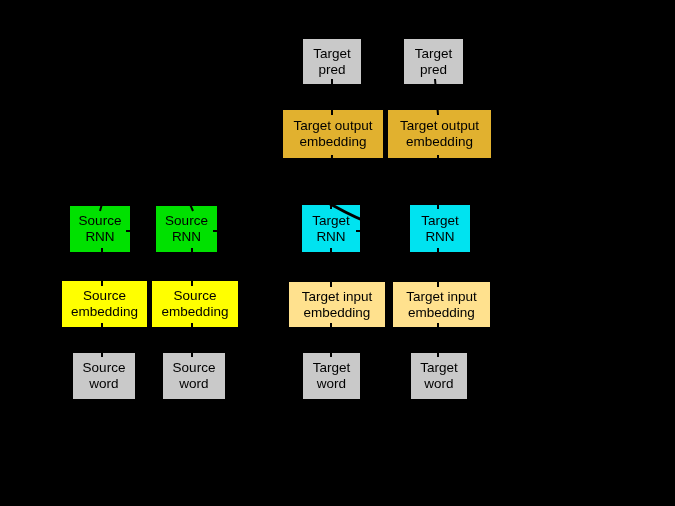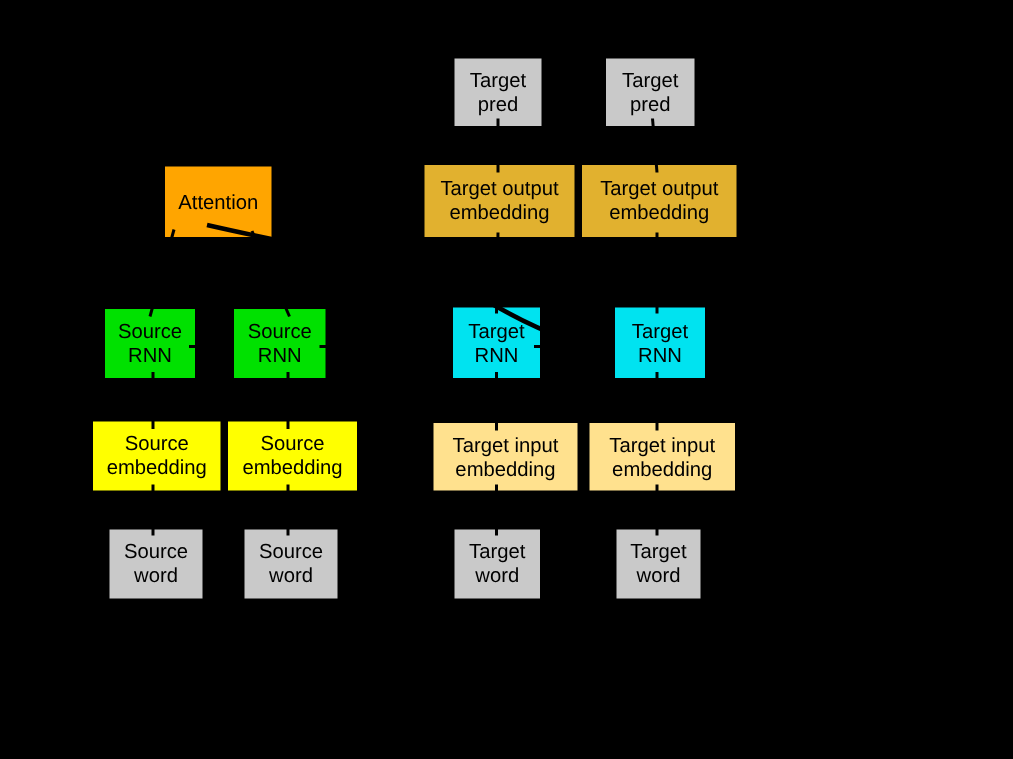--- a/index.html
+++ b/index.html
@@ -34,21 +34,20 @@
 </head>
 <body>
 
 <div class="stage" style="background-color: rgb(0, 0, 0);">
 
   <div class="node" style="left: 303px; top: 39px; width: 58px; height: 45px; background-color: rgb(201, 201, 201);">Target
 pred</div>
   <div class="node" style="left: 404px; top: 39px; width: 59px; height: 45px; background-color: rgb(201, 201, 201);">Target
 pred</div>
 
-  <div class="node" style="left: 110px; top: 111px; width: 71px; height: 47px; background-color: rgb(255, 165, 0);">Attention</div>
   <div class="node" style="left: 283px; top: 110px; width: 100px; height: 48px; background-color: rgb(225, 177, 47);">Target output
 embedding</div>
   <div class="node" style="left: 388px; top: 110px; width: 103px; height: 48px; background-color: rgb(225, 177, 47);">Target output
 embedding</div>
 
   <div class="node" style="left: 70px; top: 206px; width: 60px; height: 46px; background-color: rgb(0, 225, 0);">Source
 RNN</div>
   <div class="node" style="left: 156px; top: 206px; width: 61px; height: 46px; background-color: rgb(0, 225, 0);">Source
 RNN</div>
   <div class="node" style="left: 302px; top: 205px; width: 58px; height: 47px; background-color: rgb(0, 227, 240);">Target

